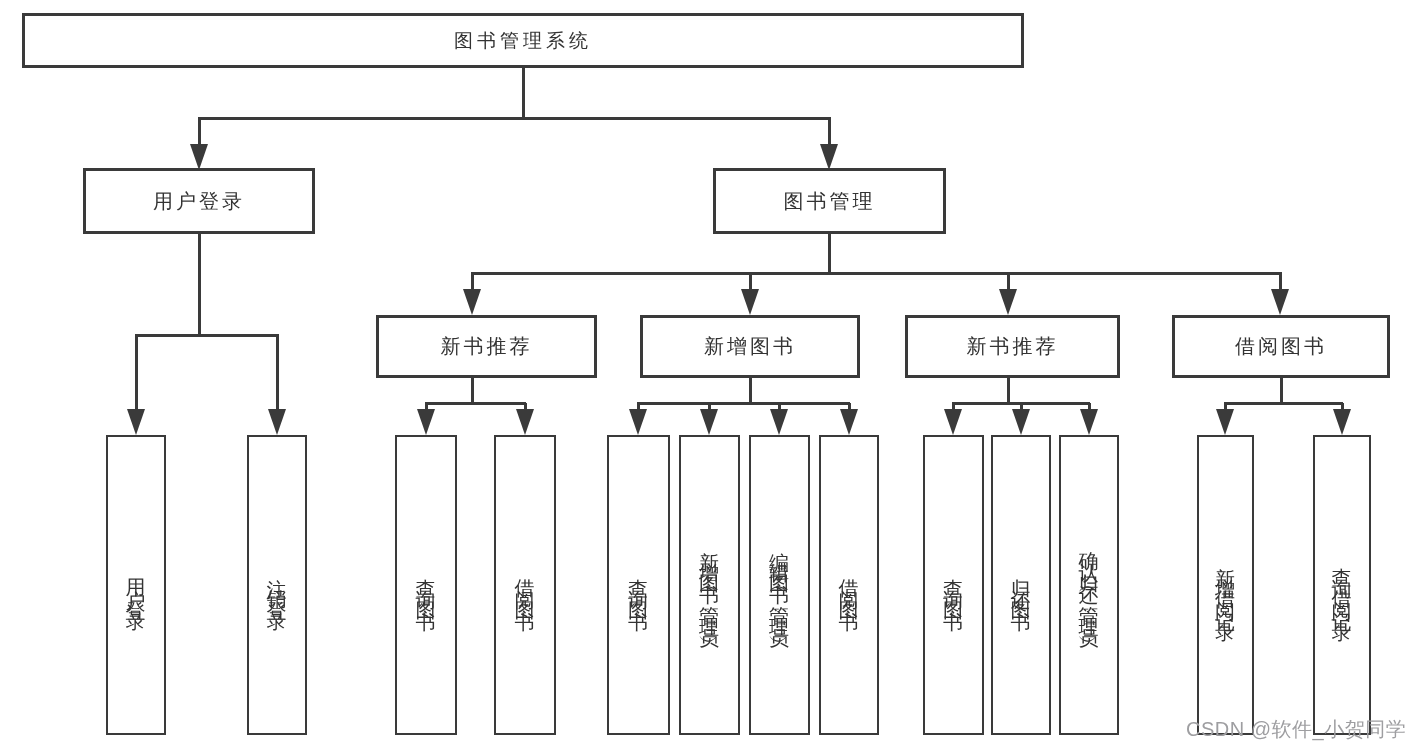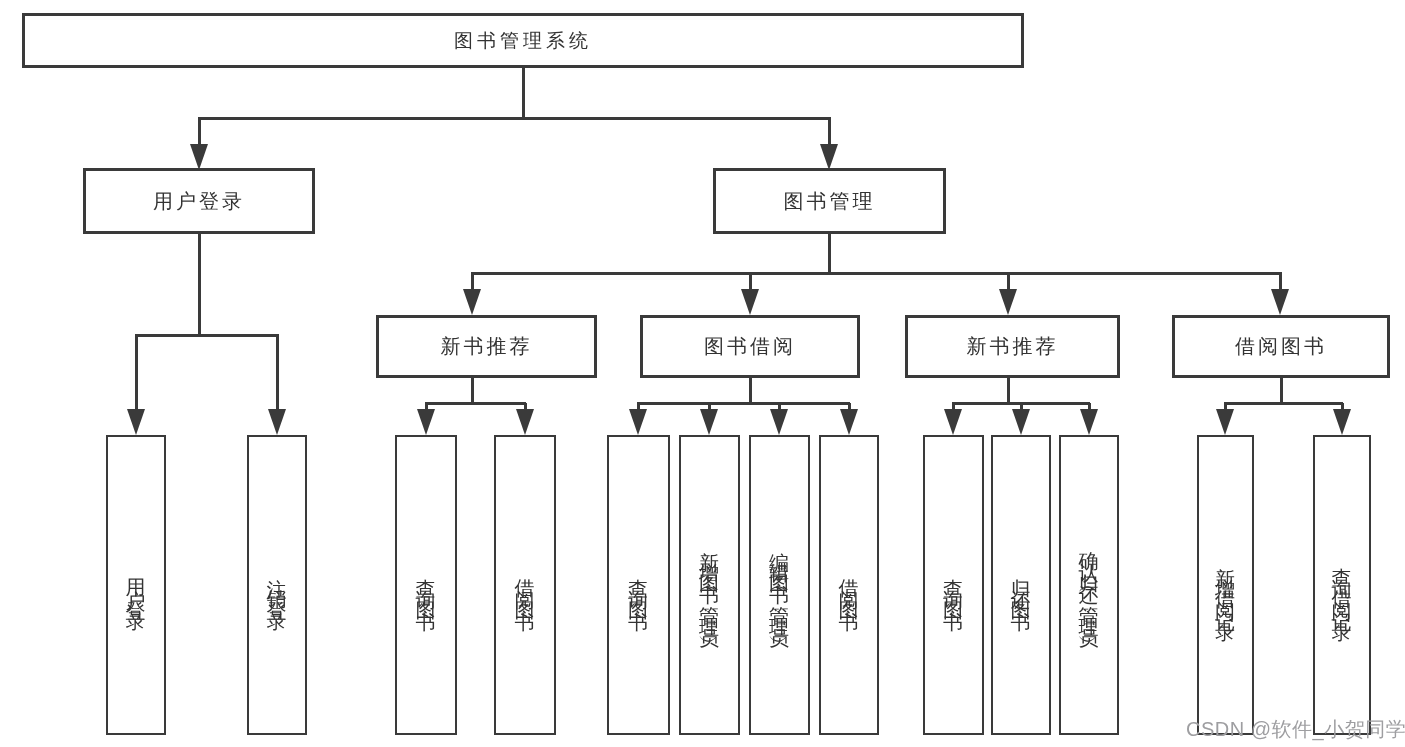--- a/index.html
+++ b/index.html
@@ -77,21 +77,21 @@
   <div class="ahead" style="left:741px;top:289px"></div>
   <div class="vline" style="left:1006.5px;top:273px;height:20px"></div>
   <div class="ahead" style="left:999px;top:289px"></div>
   <div class="vline" style="left:1278.5px;top:273px;height:20px"></div>
   <div class="ahead" style="left:1271px;top:289px"></div>
 
   <div class="box" style="left:376px;top:315px;width:221px;height:63px">
     <span class="label">新书推荐</span>
   </div>
   <div class="box" style="left:640px;top:315px;width:220px;height:63px">
-    <span class="label">图书借阅</span>
+    <span class="label">新增图书</span>
   </div>
   <div class="box" style="left:905px;top:315px;width:215px;height:63px">
     <span class="label">新书推荐</span>
   </div>
   <div class="box" style="left:1172px;top:315px;width:218px;height:63px">
     <span class="label">借阅图书</span>
   </div>
 
   <div class="vline" style="left:470.5px;top:378px;height:25px"></div>
   <div class="hline" style="left:424.5px;top:401.5px;width:101px"></div>

